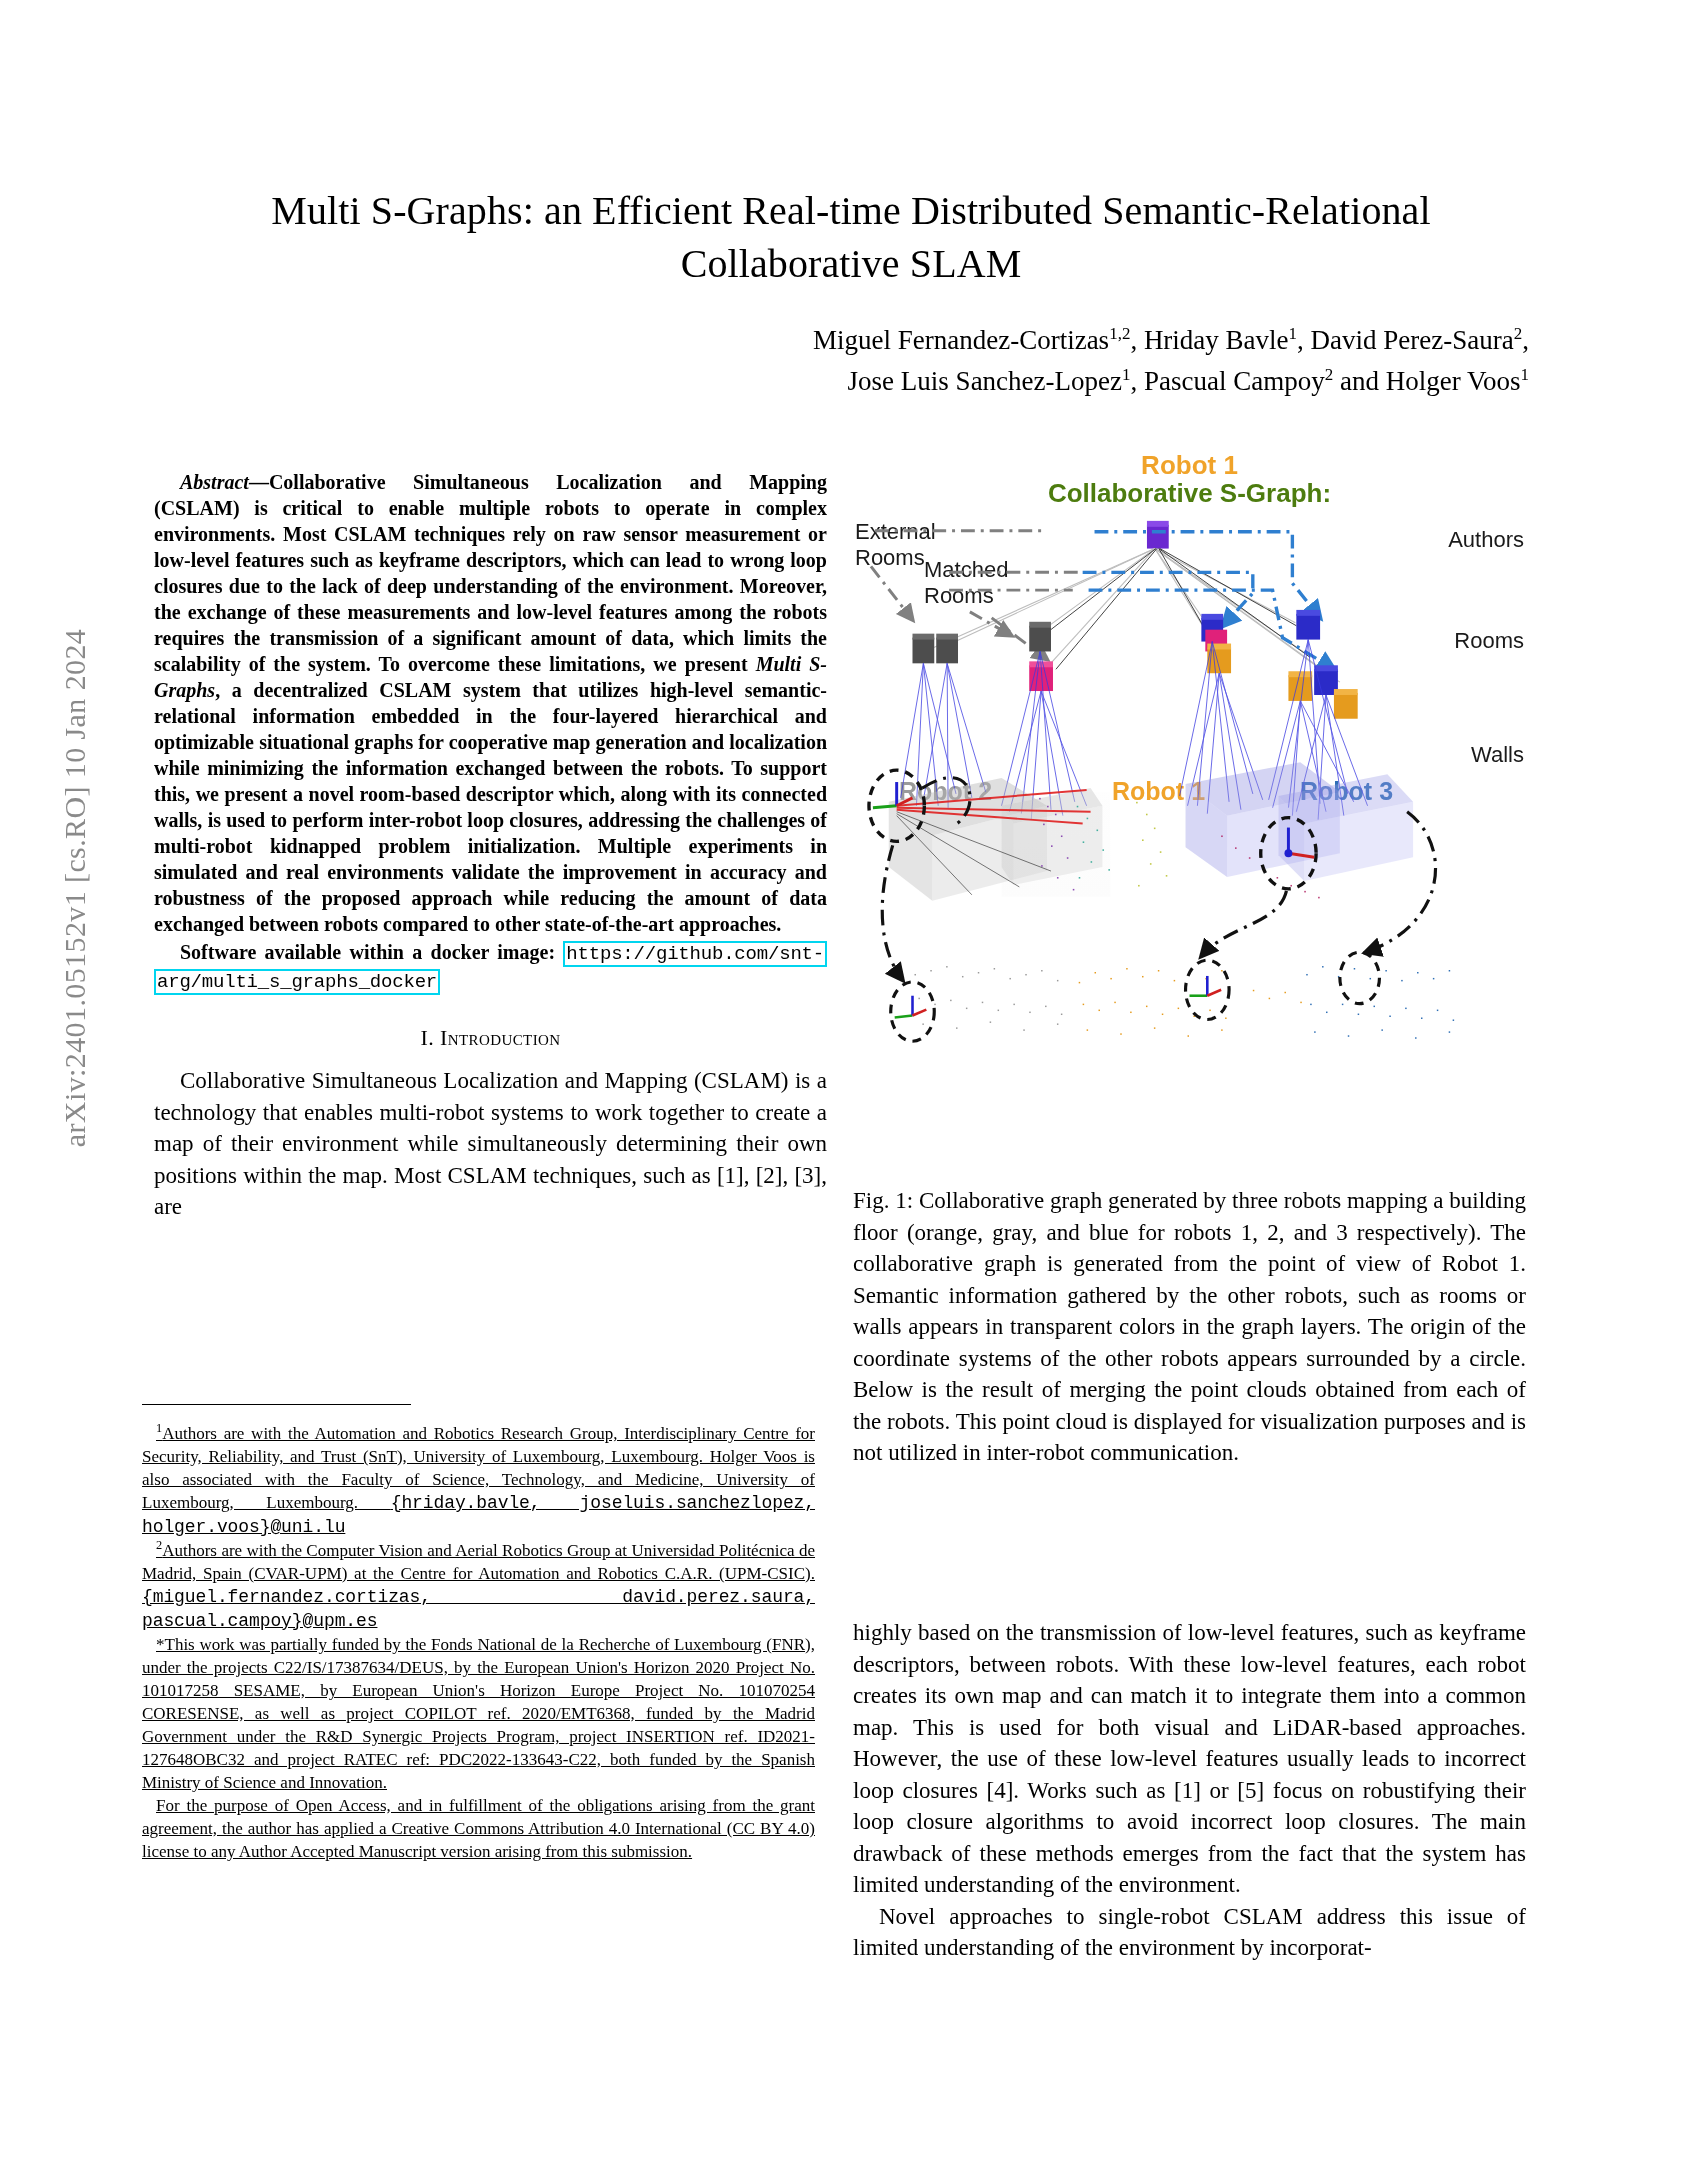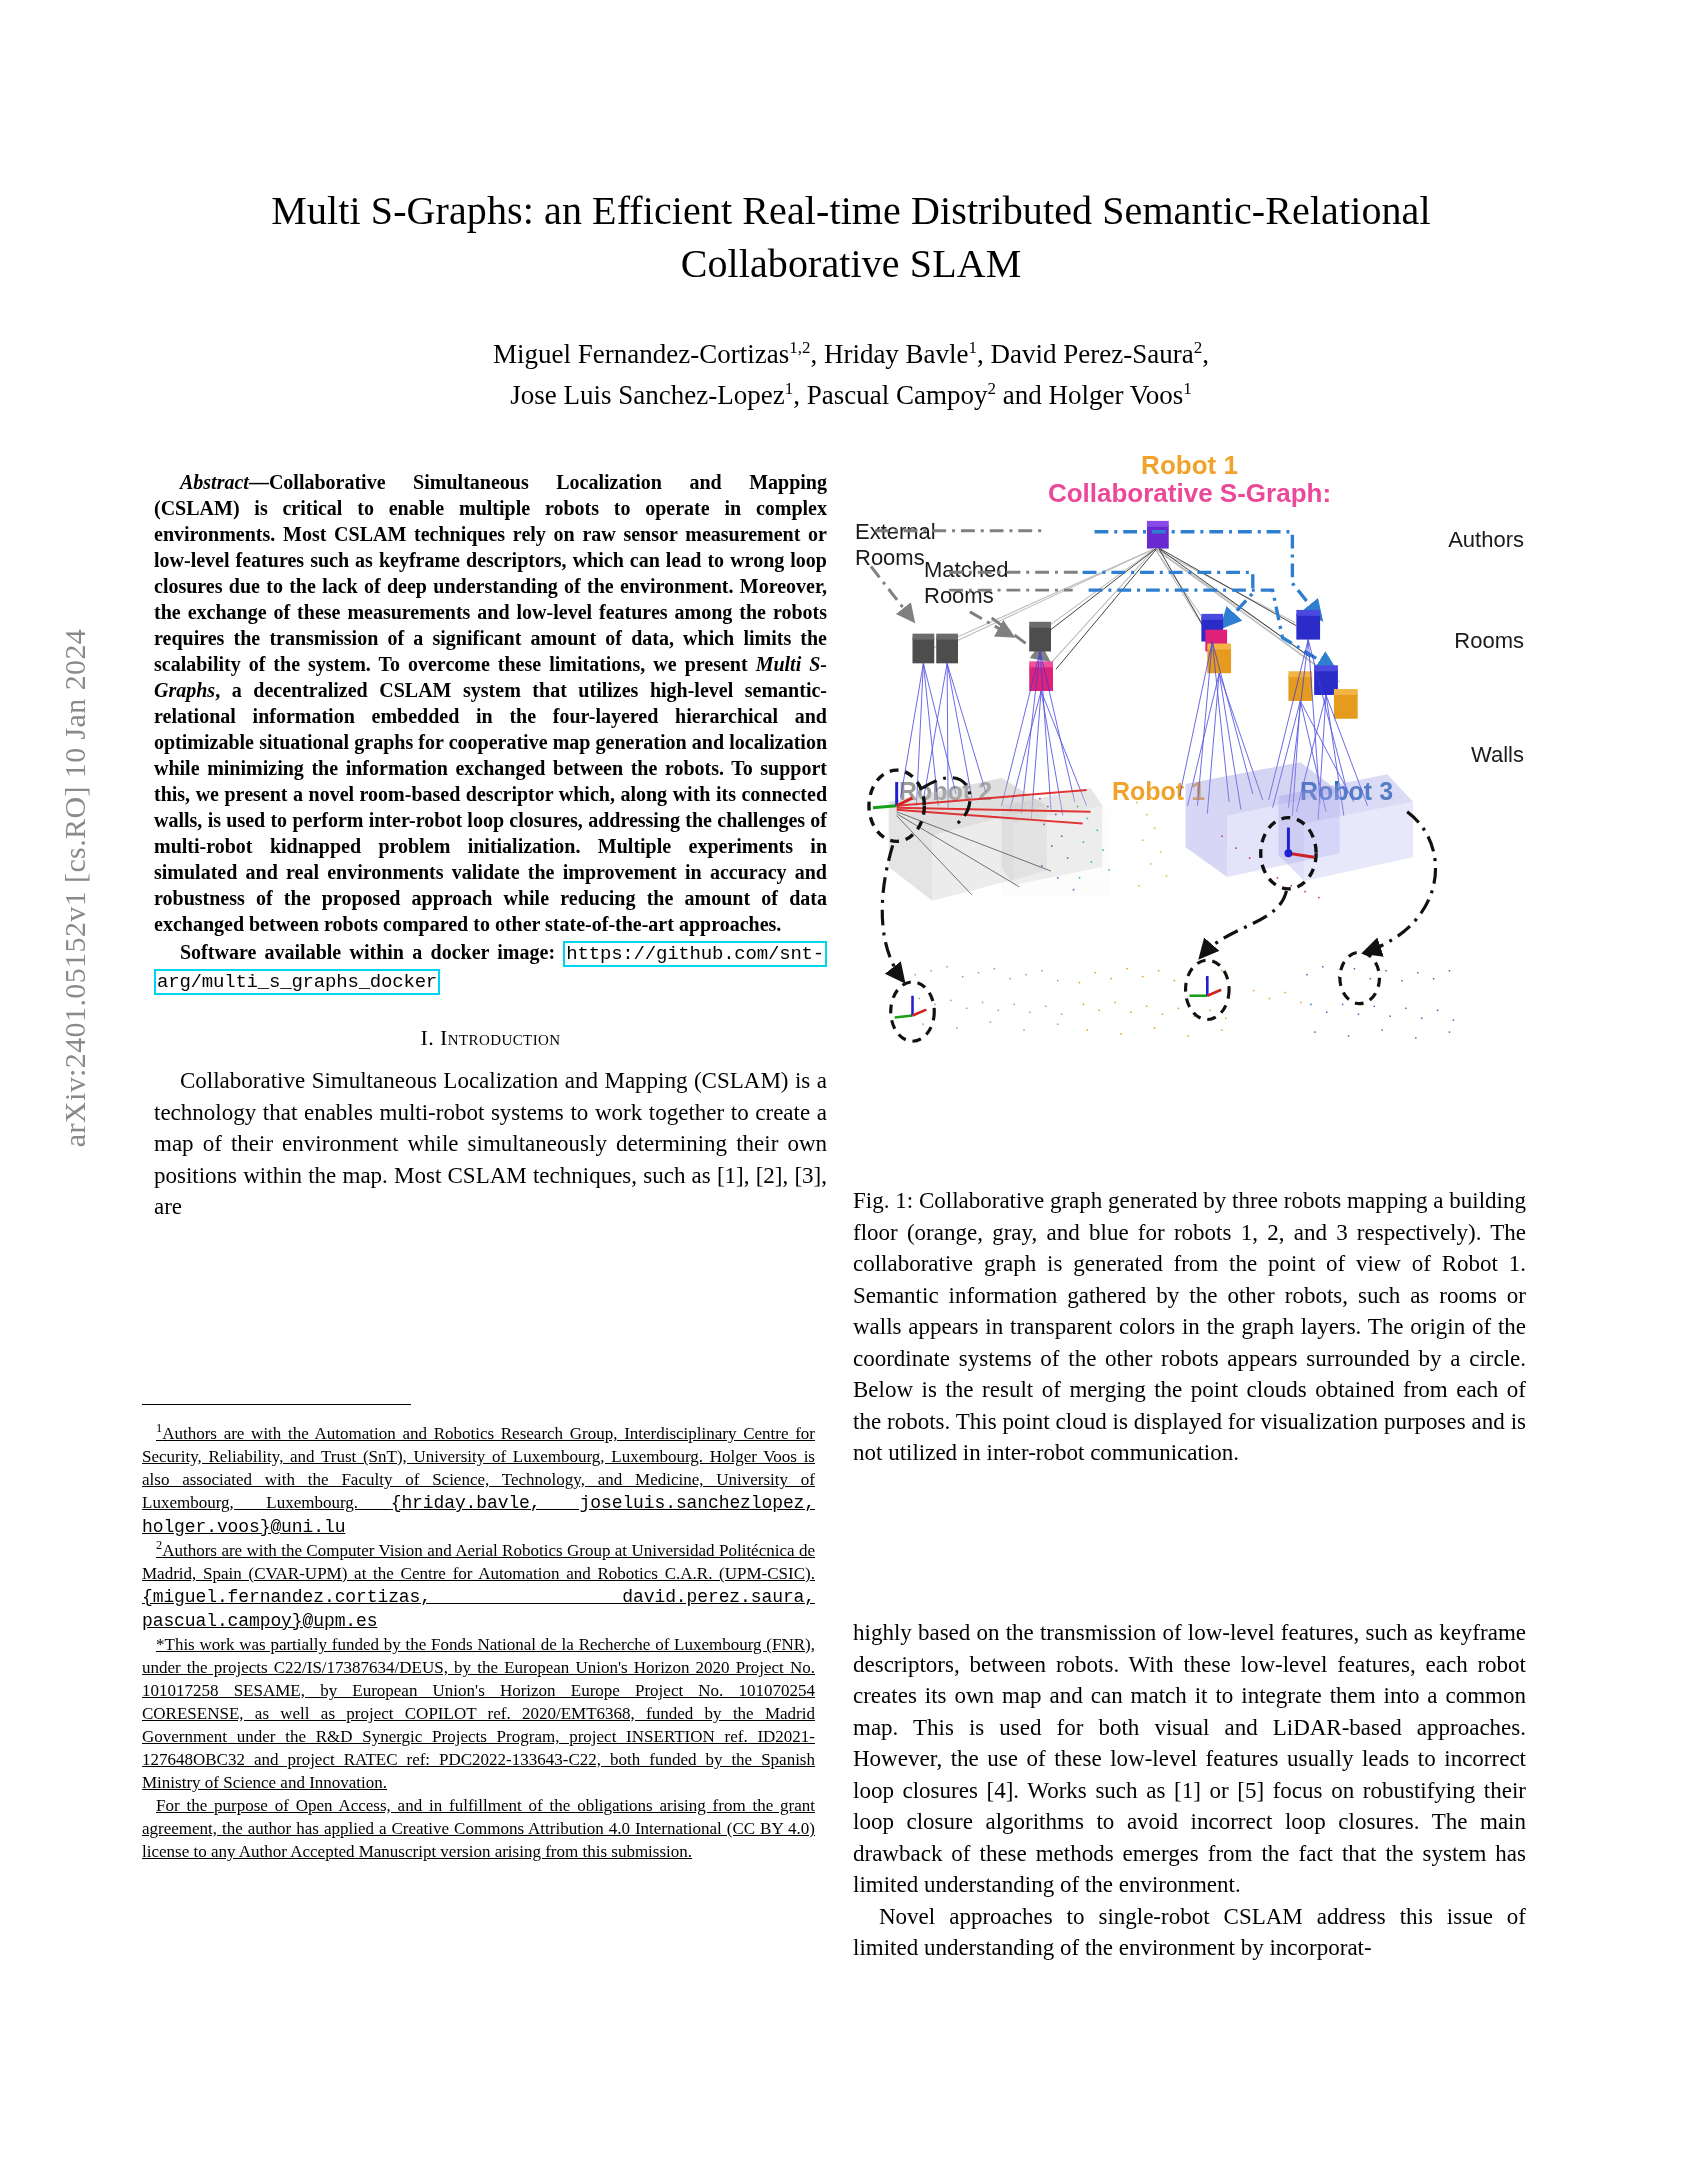--- a/index.html
+++ b/index.html
@@ -47,23 +47,24 @@
     text-align: center;
   }
   #paper-title {
     font-size: 40px;
     line-height: 53px;
     font-weight: normal;
     margin: 11px;
     letter-spacing: 0.1px;
   }
   #authors {
-    margin-top: 44px;
+    margin-top: 30px;
     font-size: 27px;
     line-height: 41px;
+    text-align: right;
   }
   .sup { font-size: 17px; vertical-align: super; line-height: 0; }
 
   
   .col {
     position: absolute;
     width: 673px;
     text-align: justify;
     hyphens: none;
   }
@@ -152,21 +153,21 @@
     font-size: 26px;
     color: #f0a32a;
   }
   #fig-title-2 {
     position: absolute;
     left: 0; top: 28px; width: 673px;
     text-align: center;
     font-family: "Liberation Sans", "DejaVu Sans", sans-serif;
     font-weight: bold;
     font-size: 26px;
-    color: #ec4899;
+    color: #4d7c0f;
   }
   .fig-label {
     position: absolute;
     font-family: "Liberation Sans", "DejaVu Sans", sans-serif;
     font-size: 22px;
     color: #1a1a1a;
     line-height: 26px;
   }
   #lbl-floors { right: 2px; top: 77px; }
   #lbl-rooms  { right: 2px; top: 178px; }

